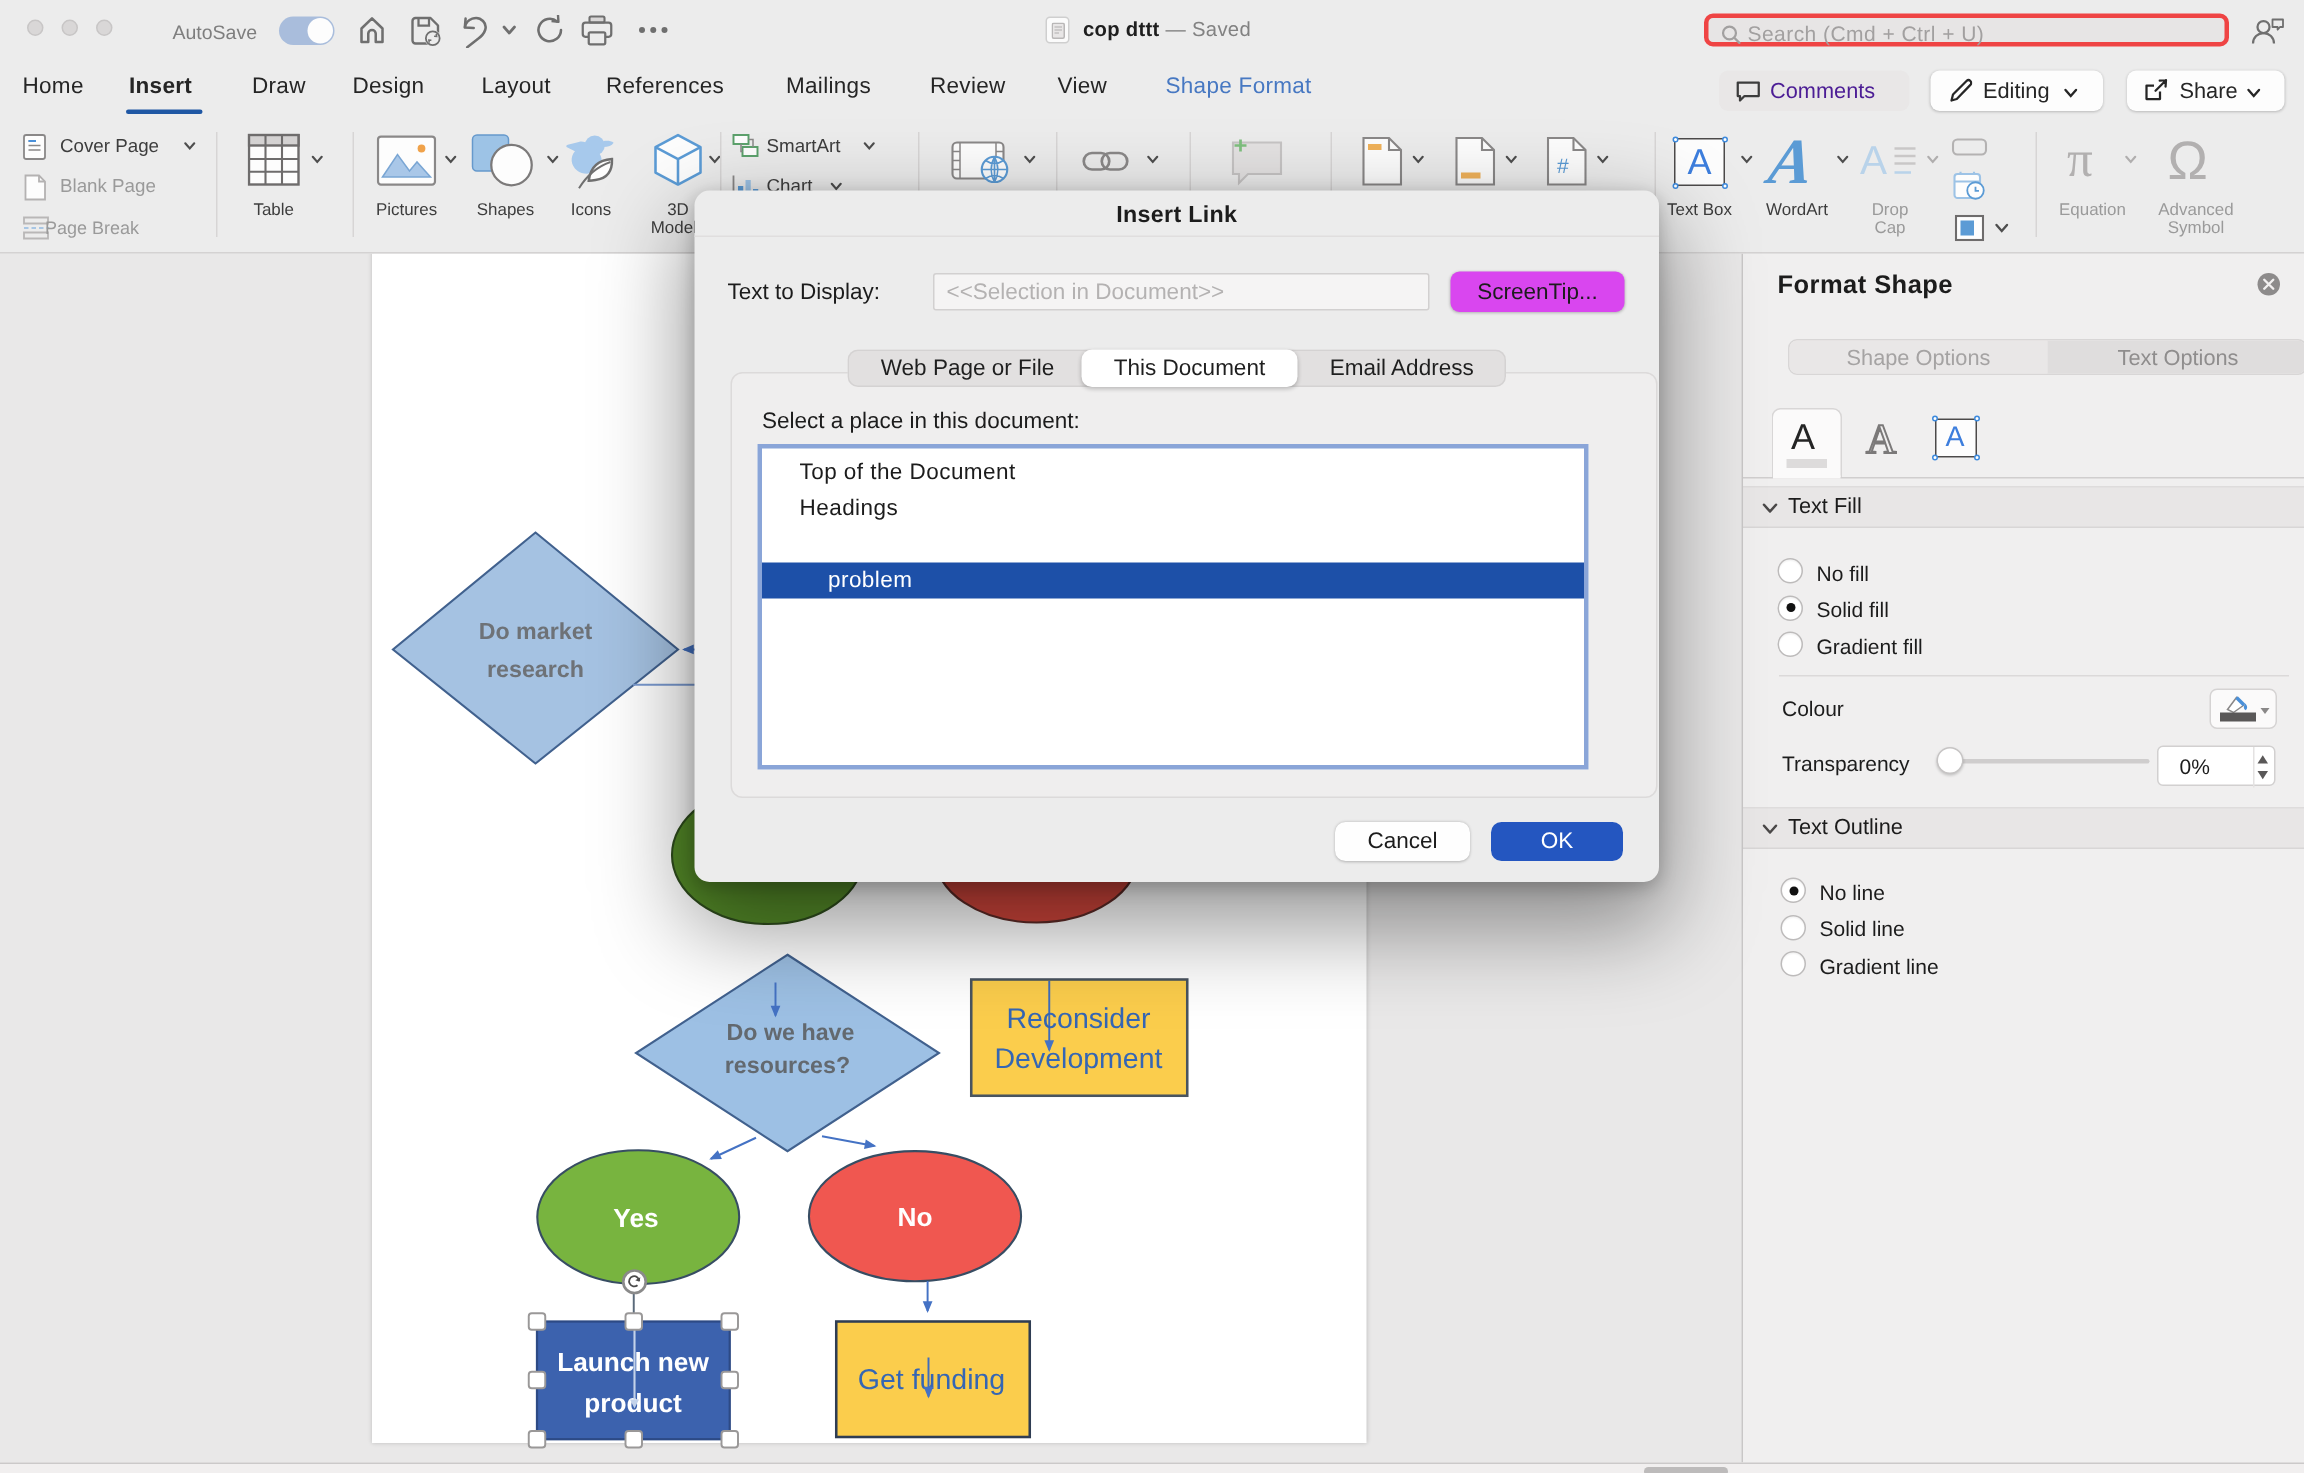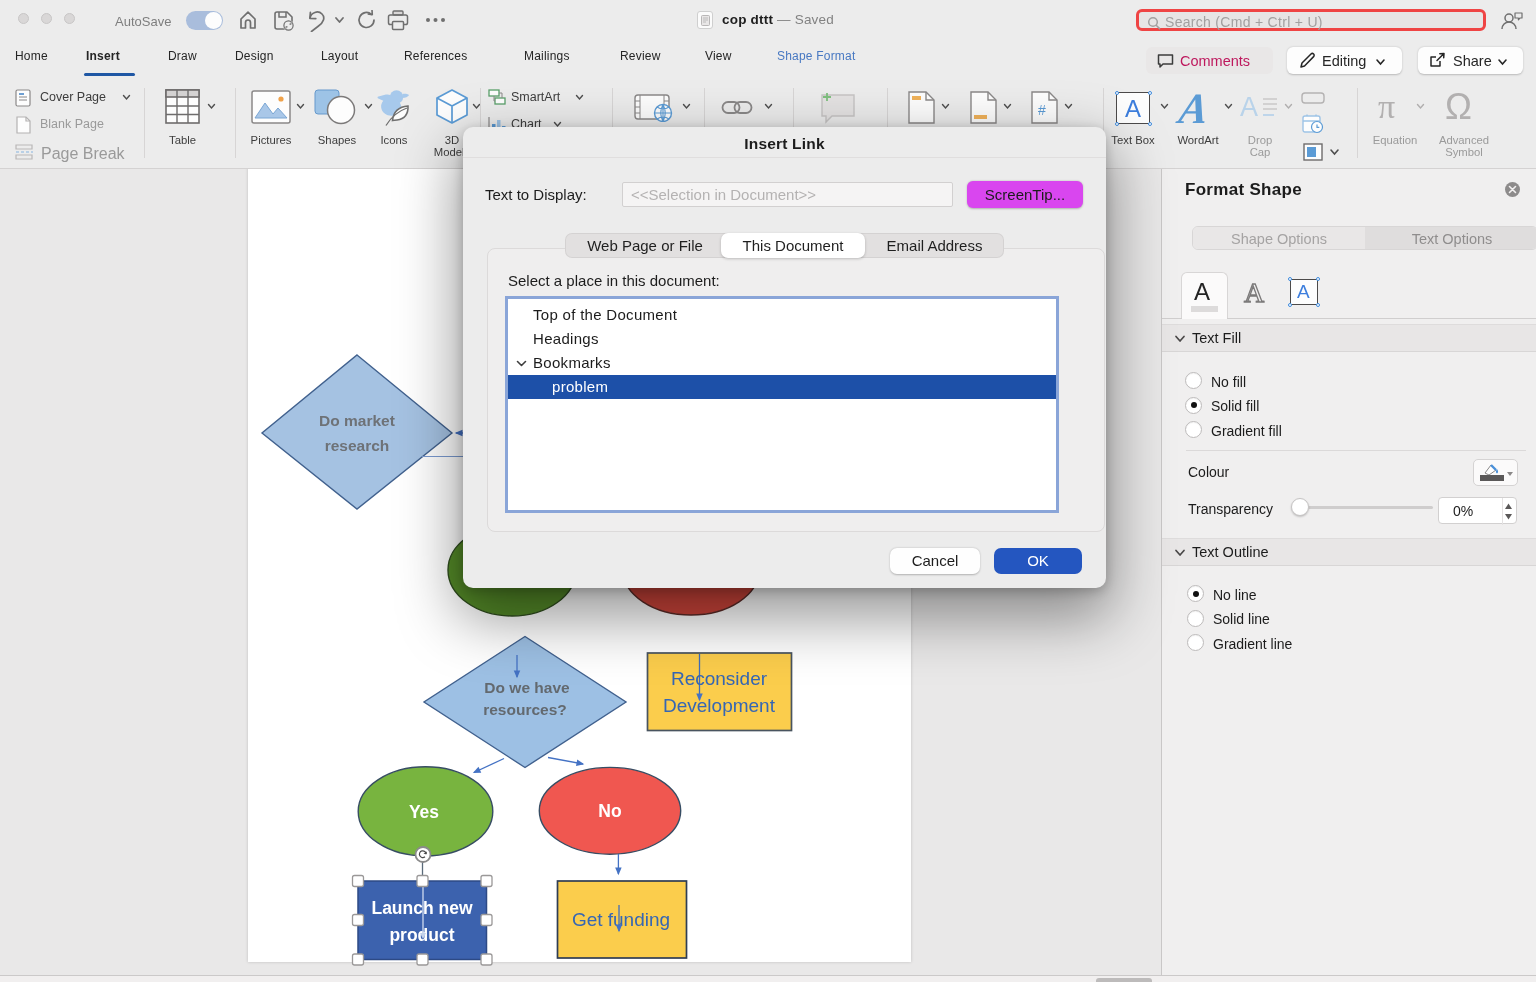--- a/index.html
+++ b/index.html
@@ -13,21 +13,21 @@
   #autosave { position:absolute; left:115px; top:14px; font-size:13px; color:#7e7e7e; }
   #toggle { position:absolute; left:186px; top:11px; width:37px; height:19px; border-radius:10px; background:#a9bddc; }
   #toggle .knob { position:absolute; right:1px; top:1px; width:17px; height:17px; border-radius:50%; background:#fdfdfd; }
   #doctitle { position:absolute; left:722px; top:12px; font-size:13.5px; letter-spacing:0.2px; color:#1e1e1e; font-weight:bold; }
   #doctitle span { font-weight:normal; color:#828282; }
   #docicon { position:absolute; left:697px; top:11px; width:16px; height:18px; background:#fbfbfb; border:1px solid #cfcfcf; border-radius:3px; }
   #searchbox { position:absolute; left:1136px; top:9px; width:350px; height:22px; background:#e7e5e5; border:3px solid #ef4444; border-radius:6px; color:#a2a0a0; font-size:14px; letter-spacing:0.3px; line-height:20px; padding-left:26px; }
 
   
   #tabrow { position:absolute; left:0; top:40px; width:1536px; height:38px; background:#ececec; }
-  .tab { position:absolute; top:9px; font-size:12px; letter-spacing:0.2px; color:#252525; font-weight:bold; }
+  .tab { position:absolute; top:9px; font-size:15px; letter-spacing:0.2px; color:#252525; font-weight:bold; }
   .tab.blue { color:#4778c2; }
   #ins-underline { position:absolute; left:84px; top:33px; width:51px; height:3px; background:#1f57a4; border-radius:2px; }
 
   
   #ribbon { position:absolute; left:0; top:78px; width:1536px; height:91px; background:#ececec; border-bottom:1px solid #d4d2d2; }
   #ribbonicons { position:absolute; left:0; top:0; width:1536px; height:169px; }
   .sep { position:absolute; top:88px; width:1px; height:70px; background:#d7d5d5; }
   .rlabel { position:absolute; font-size:11.3px; color:#3d3d3d; text-align:center; white-space:nowrap; }
   .rlabel.dim { color:#9a9a9a; }
   .chev { position:absolute; color:#6e6e6e; font-size:9px; }
@@ -291,21 +291,21 @@
       <path d="M2 19 a7 7 0 0 1 14 0" fill="none" stroke="#6f6f6f" stroke-width="1.5"></path>
       <path d="M15 3 h7 v5 h-2 l-1.6 1.8 V8 h-3.4 z" fill="none" stroke="#6f6f6f" stroke-width="1.2" stroke-linejoin="round"></path>
     </svg>
 </div>
 
 <div id="topbtns" style="position:absolute;left:0;top:0;z-index:5;">
   <div class="abs" style="left:1146px;top:47px;width:127px;height:27px;background:#e9e7e7;border-radius:6px;">
     <svg style="position:absolute;left:11px;top:6px;" width="17" height="15" viewBox="0 0 17 15">
         <path d="M1.5 2 h14 v9 h-9.5 l-3 3 v-3 h-1.5 z" fill="none" stroke="#3c3c3c" stroke-width="1.5" stroke-linejoin="round"></path>
       </svg>
-    <span style="position:absolute;left:34px;top:6px;font-size:14.5px;color:#be185d;">Comments</span>
+    <span style="position:absolute;left:34px;top:6px;font-size:14.5px;color:#4c1d95;">Comments</span>
   </div>
   <div class="abs" style="left:1287px;top:47px;width:115px;height:27px;background:#fdfdfd;border-radius:6px;box-shadow:0 0.5px 2px rgba(0,0,0,0.22);">
     <svg style="position:absolute;left:12px;top:5px;" width="16" height="17" viewBox="0 0 16 17">
         <path d="M2 15 l1 -4 L12 2 a1.8 1.8 0 0 1 2.6 2.6 L5.5 14 Z" fill="none" stroke="#262626" stroke-width="1.5" stroke-linejoin="round"></path>
       </svg>
     <span style="position:absolute;left:35px;top:6px;font-size:14.5px;color:#262626;text-align:center;">Editing</span>
     <svg style="position:absolute;left:88px;top:11px;" width="11" height="8" viewBox="0 0 11 8">
         <path d="M2 2 L5.5 6 L9 2" stroke="#262626" stroke-width="1.6" fill="none" stroke-linecap="round"></path>
       </svg>
   </div>
@@ -350,21 +350,21 @@
   <svg class="abs" style="left:16px;top:116px;" width="15" height="18" viewBox="0 0 15 18">
       <path d="M1 1 h9 l4 4 v12 h-13 z" fill="#fdfdfd" stroke="#b4b2b2" stroke-width="1.2"></path>
       <path d="M10 1 v4 h4" fill="none" stroke="#b4b2b2" stroke-width="1.2"></path>
     </svg>
   <div class="rlabel dim" style="left:40px;top:117px;font-size:12.5px;">Blank Page</div>
   <svg class="abs" style="left:15px;top:144px;" width="18" height="16" viewBox="0 0 18 16">
       <path d="M1 1 h16 v4 h-16 z" fill="none" stroke="#b9b7b7" stroke-width="1.2"></path>
       <path d="M1 11 h16 v4 h-16 z" fill="none" stroke="#b9b7b7" stroke-width="1.2"></path>
       <path d="M1 8 h3 M6 8 h3 M11 8 h3 M16 8 h2" stroke="#a8c6e4" stroke-width="1.4"></path>
     </svg>
-  <div class="rlabel dim" style="left:41px;top:145px;font-size:16px;">Page Break</div>
+  <div class="rlabel dim" style="left:30px;top:145px;font-size:12px;">Page Break</div>
   <div class="sep" style="left:144px;"></div>
 
   <svg class="abs" style="left:165px;top:89px;" width="35" height="35" viewBox="0 0 35 35">
       <rect x="1" y="1" width="33" height="33" fill="#fdfdfd" stroke="#6e6c6c" stroke-width="1.6"></rect>
       <rect x="1" y="1" width="33" height="7" fill="#d4d2d2" stroke="#6e6c6c" stroke-width="1.6"></rect>
       <path d="M12 1 v33 M23 1 v33 M1 17 h33 M1 25.5 h33" stroke="#6e6c6c" stroke-width="1.4"></path>
     </svg>
   <div class="rlabel" style="left:165px;top:134px;width:35px;">Table</div>
   <svg class="chev" style="left:207px;top:103px;" width="9" height="7" viewBox="0 0 9 7">
       <path d="M1.5 1.5 L4.5 5 L7.5 1.5" stroke="#4e4e4e" stroke-width="1.4" fill="none" stroke-linecap="round"></path>
@@ -552,20 +552,17 @@
   <div id="dlg-tabs">
     <div class="pill"></div>
     <div class="seg" style="left:0; width:160px;">Web Page or File</div>
     <div class="seg" style="left:156px; width:144px;">This Document</div>
     <div class="seg" style="left:300px; width:139px;">Email Address</div>
   </div>
   <div id="dlg-selectlabel">Select a place in this document:</div>
   <div id="dlg-list">
     <div class="row" style="top:4px;  padding-left:25px;">Top of the Document</div>
     <div class="row" style="top:28px; padding-left:25px;">Headings</div>
-    <div class="row" style="top:52px; padding-left:25px;"><svg style="position:absolute;left:8px;top:7px;" width="11" height="11" viewBox="0 0 11 11">
-          <path d="M1.5 3.5 L5.5 7.5 L9.5 3.5" stroke="#3e3e3e" stroke-width="1.6" fill="none" stroke-linecap="round" stroke-linejoin="round"></path>
-        </svg>Bookmarks</div>
     <div class="row sel" style="top:76px; padding-left:44px;">problem</div>
   </div>
   <div id="dlg-cancel">Cancel</div>
   <div id="dlg-ok">OK</div>
 </div>
 
 </body></html>

